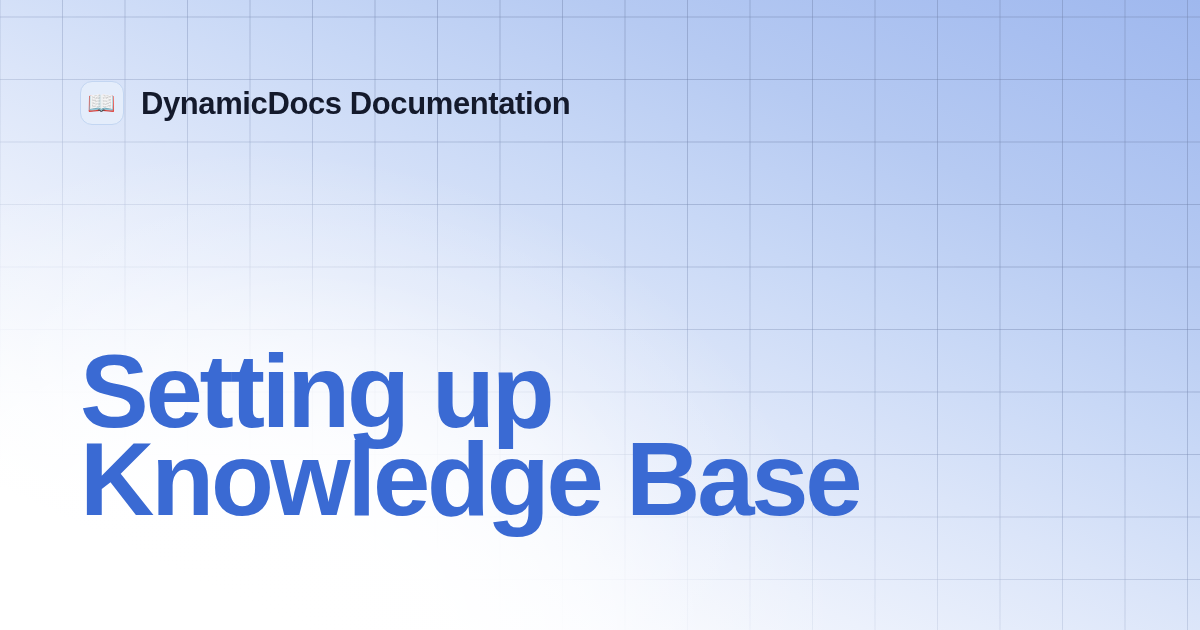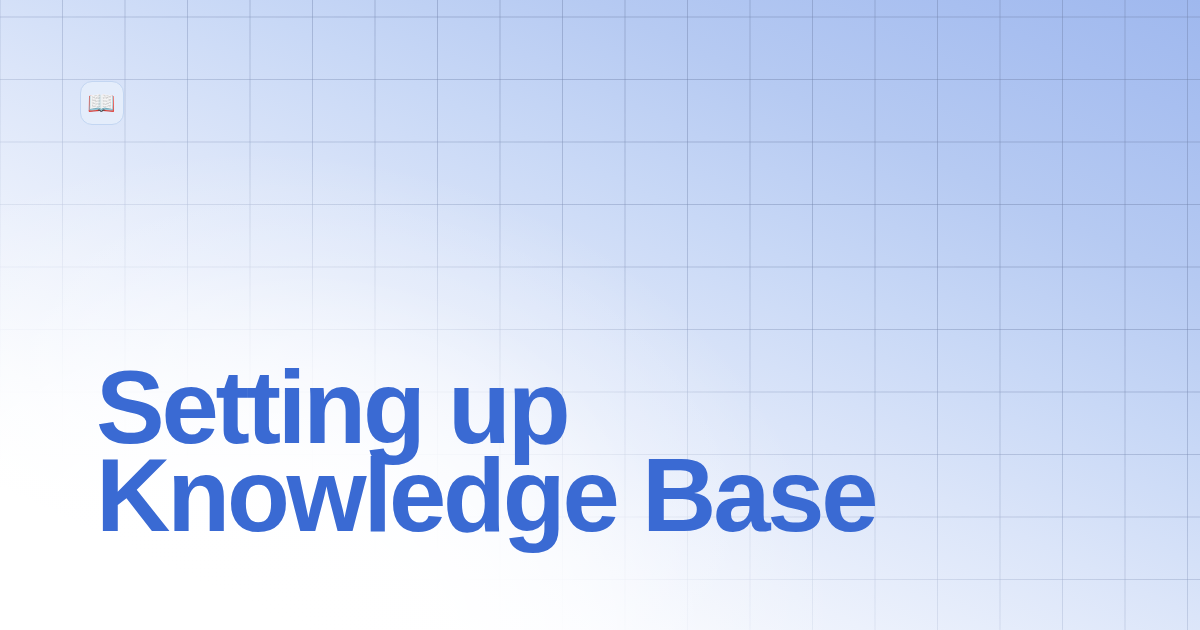--- a/index.html
+++ b/index.html
@@ -129,21 +129,21 @@
     white-space: nowrap;
     line-height: 1;
   }
 
   
   .headline {
     position: absolute;
     left: 80px;
     top: 348px;
     width: 1010px;
-    margin: 16px;
+    margin: 0;
     font-size: 103px;
     font-weight: bold;
     line-height: 0.855;
     letter-spacing: -3.2px;
     color: #3a6ad3;
     word-wrap: break-word;
   }
 </style>
 </head>
 <body>
@@ -153,18 +153,19 @@
   <div class="bg-gradient"></div>
   <div class="bg-grid"></div>
   <div class="bg-glow"></div>
 
   <div class="content">
 
     <div class="brand">
       <div class="brand-badge">
         <span class="glyph">📖</span>
       </div>
+      <div class="brand-title">DynamicDocs Documentation</div>
     </div>
 
     <h1 class="headline">Setting up Knowledge Base</h1>
 
   </div>
 </div>
 
 </body></html>

